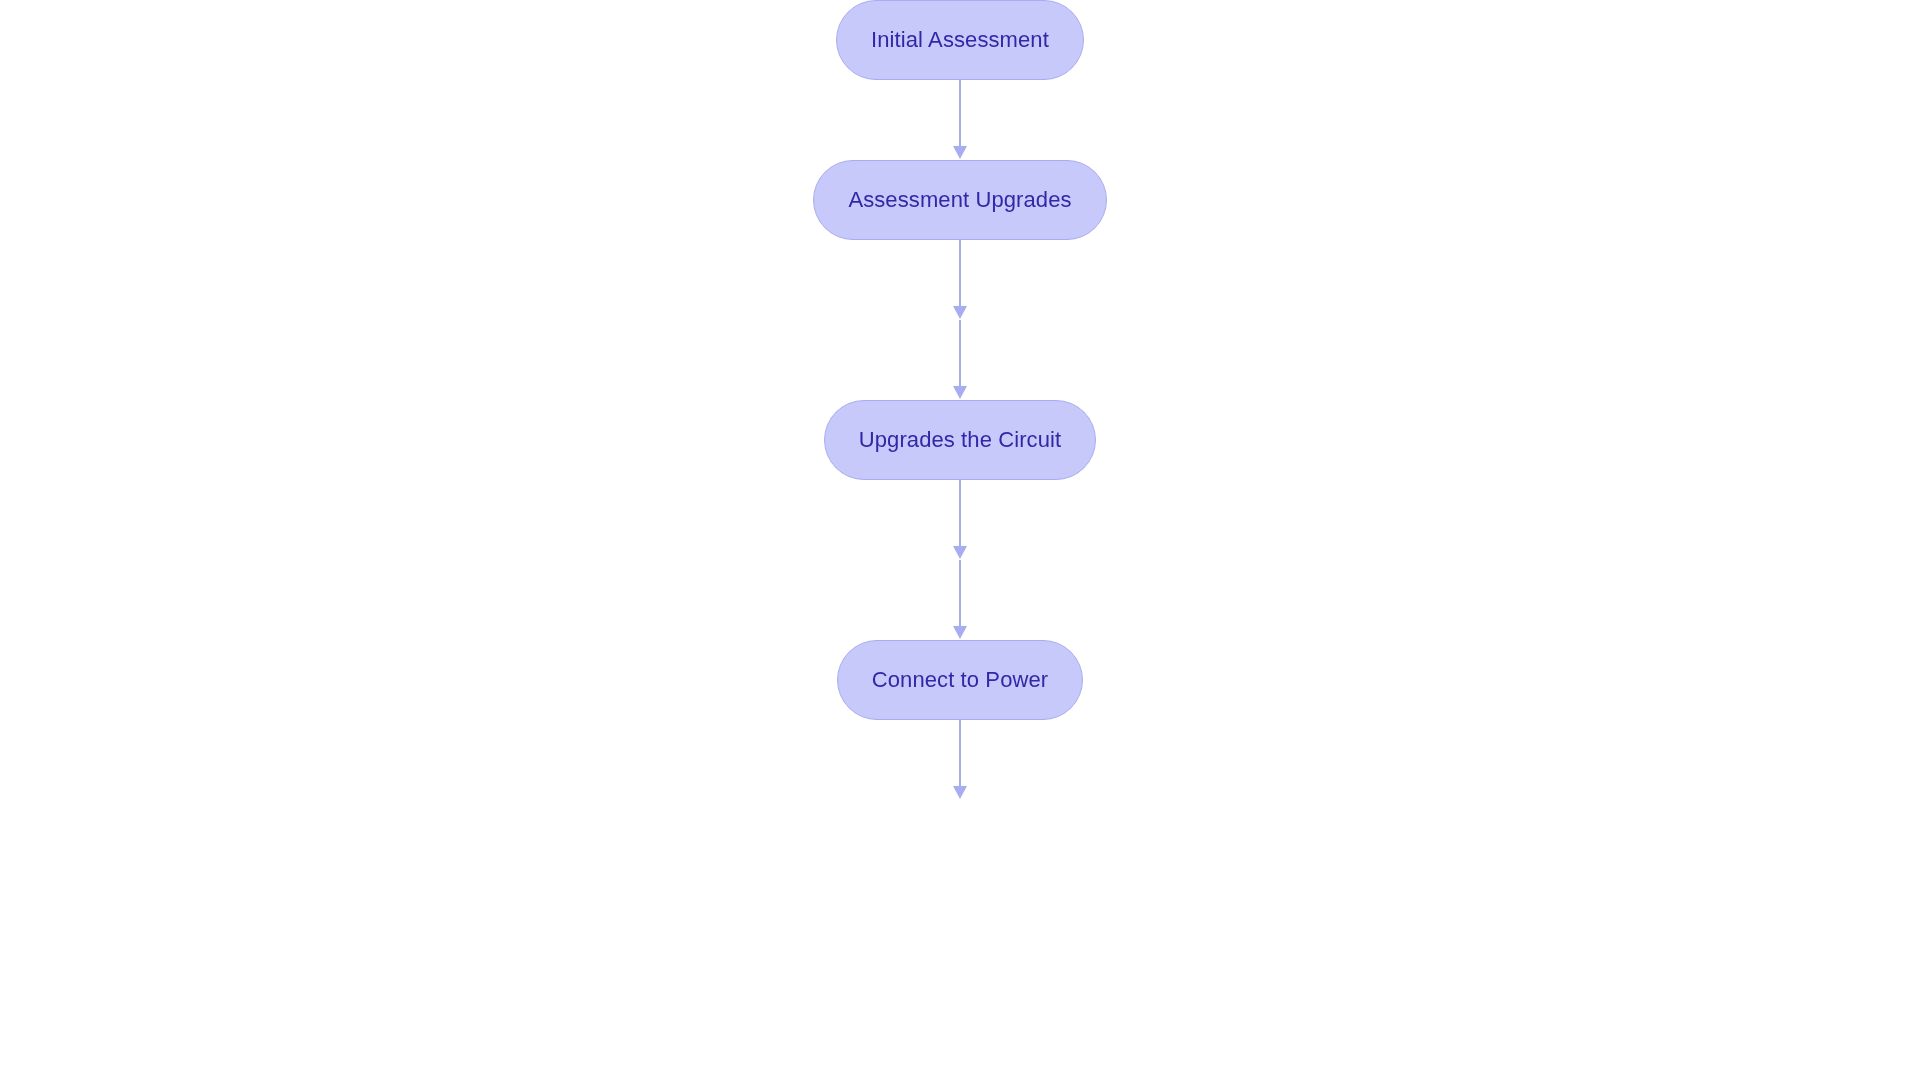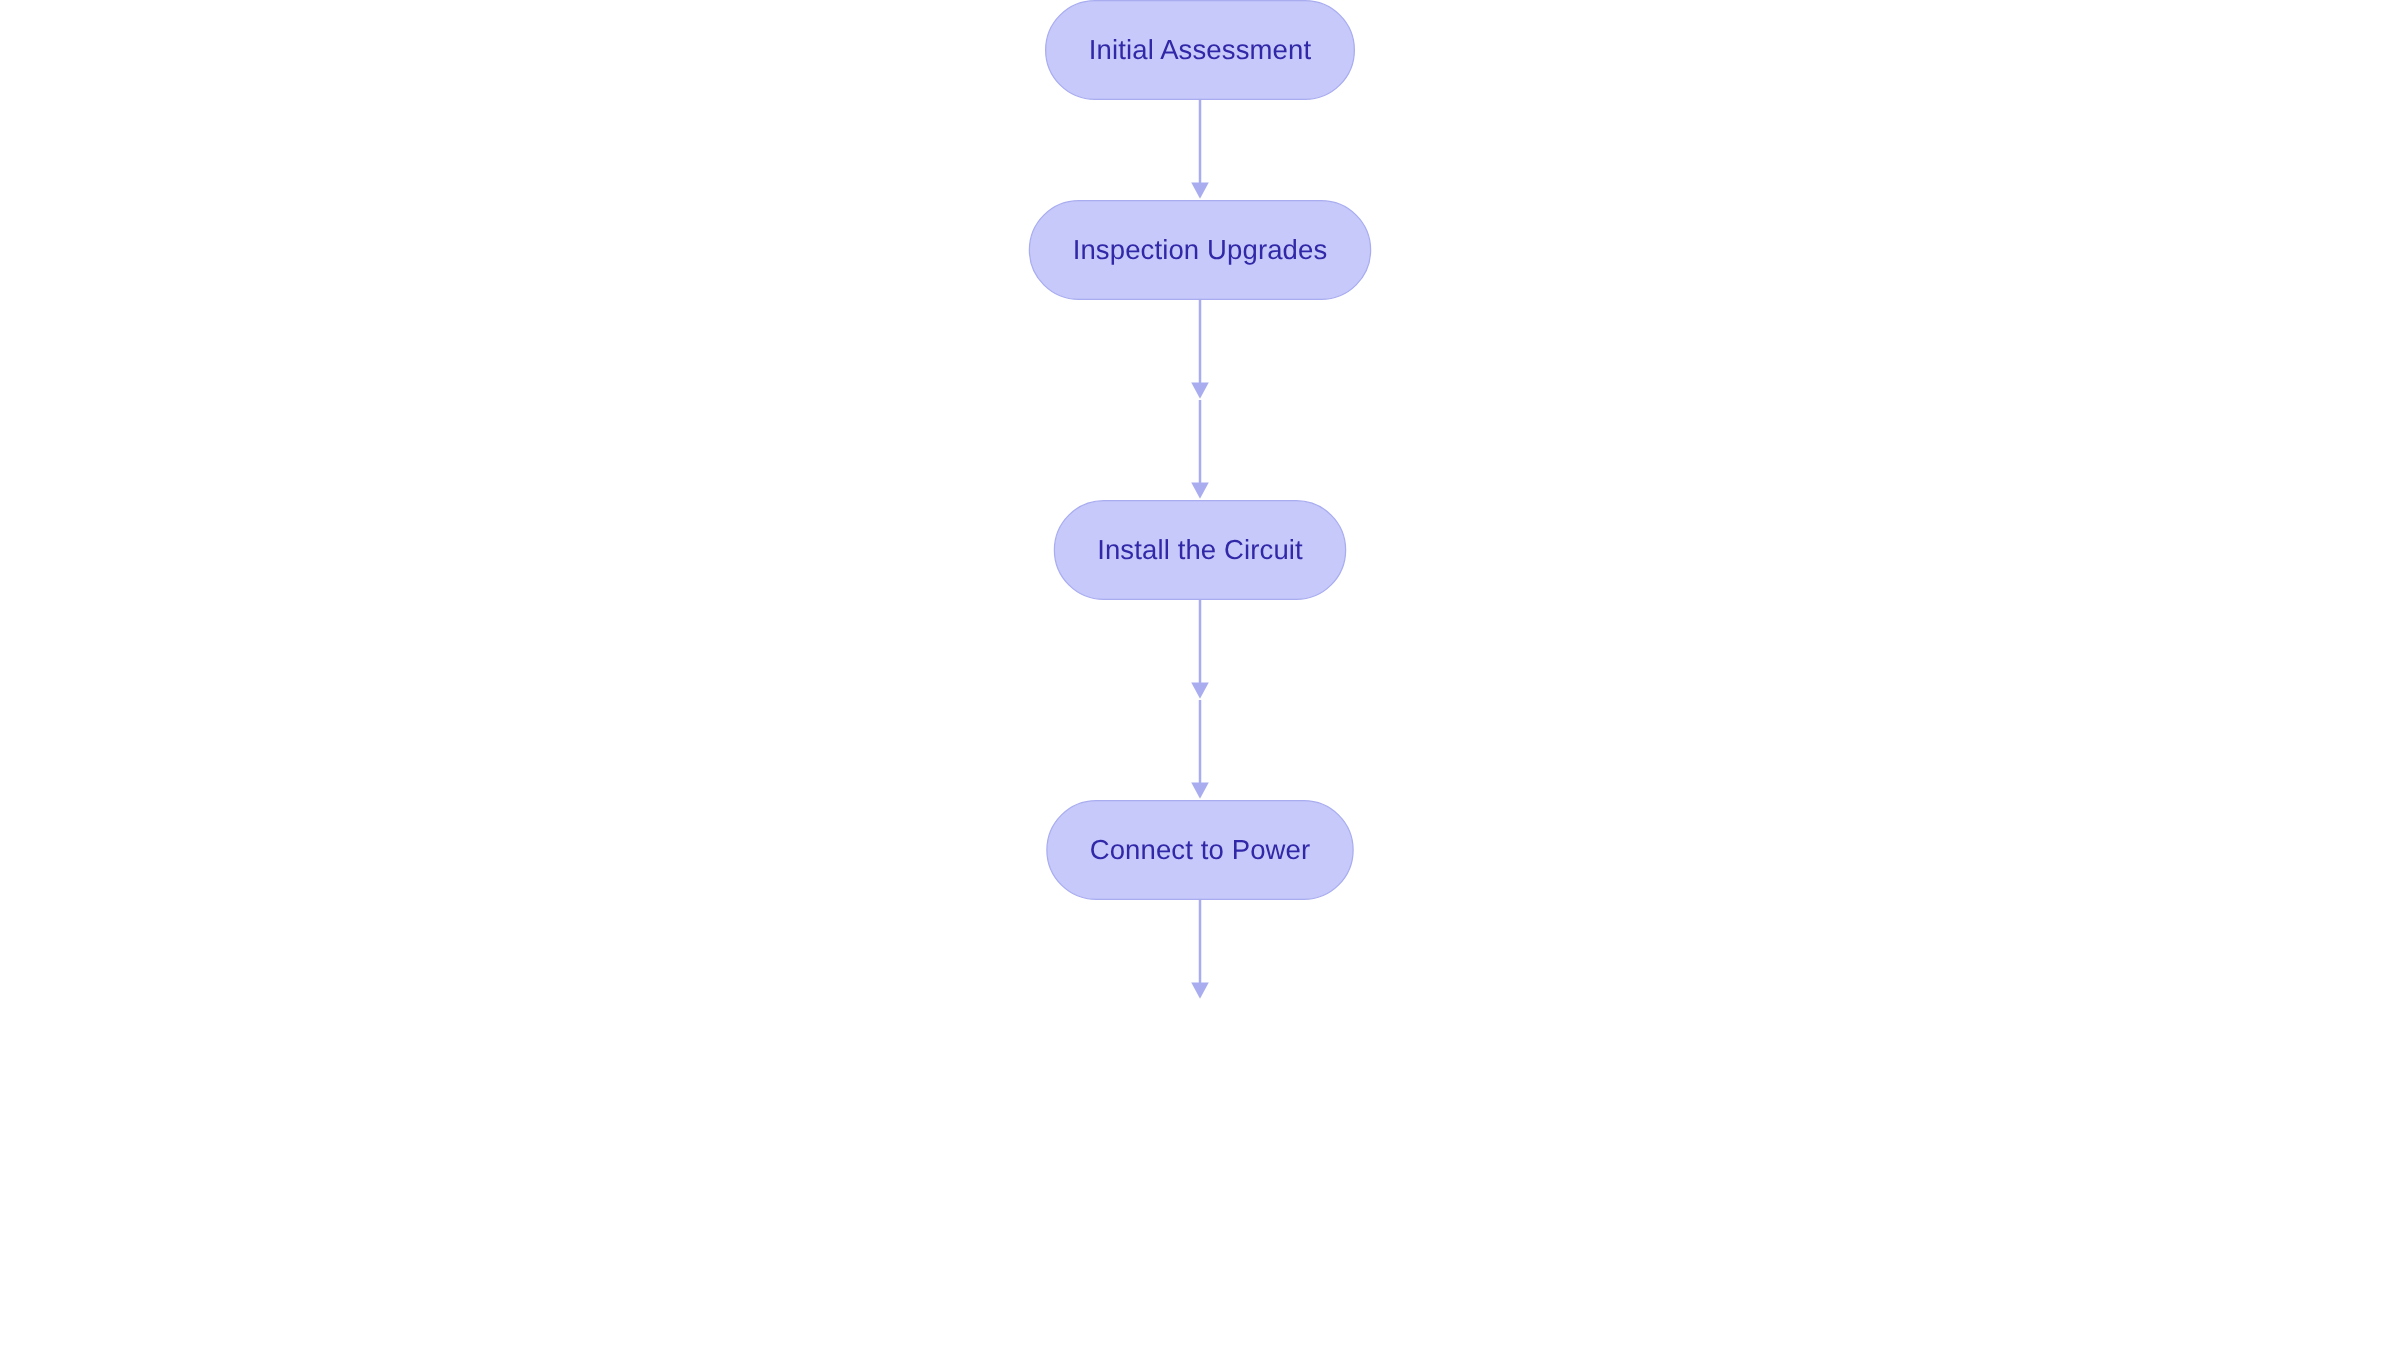--- a/index.html
+++ b/index.html
@@ -86,36 +86,36 @@
     <div class="flow-node">
       <span class="flow-node-label">Initial Assessment</span>
     </div>
 
     <div class="flow-edge">
       <div class="edge-line"></div>
       <div class="edge-head"></div>
     </div>
 
     <div class="flow-node">
-      <span class="flow-node-label">Inspection Upgrades</span>
+      <span class="flow-node-label">Assessment Upgrades</span>
     </div>
 
     <div class="flow-edge">
       <div class="edge-line"></div>
       <div class="edge-head"></div>
     </div>
 
 
     <div class="flow-edge">
       <div class="edge-line"></div>
       <div class="edge-head"></div>
     </div>
 
     <div class="flow-node">
-      <span class="flow-node-label">Install the Circuit</span>
+      <span class="flow-node-label">Upgrades the Circuit</span>
     </div>
 
     <div class="flow-edge">
       <div class="edge-line"></div>
       <div class="edge-head"></div>
     </div>
 
 
     <div class="flow-edge">
       <div class="edge-line"></div>

